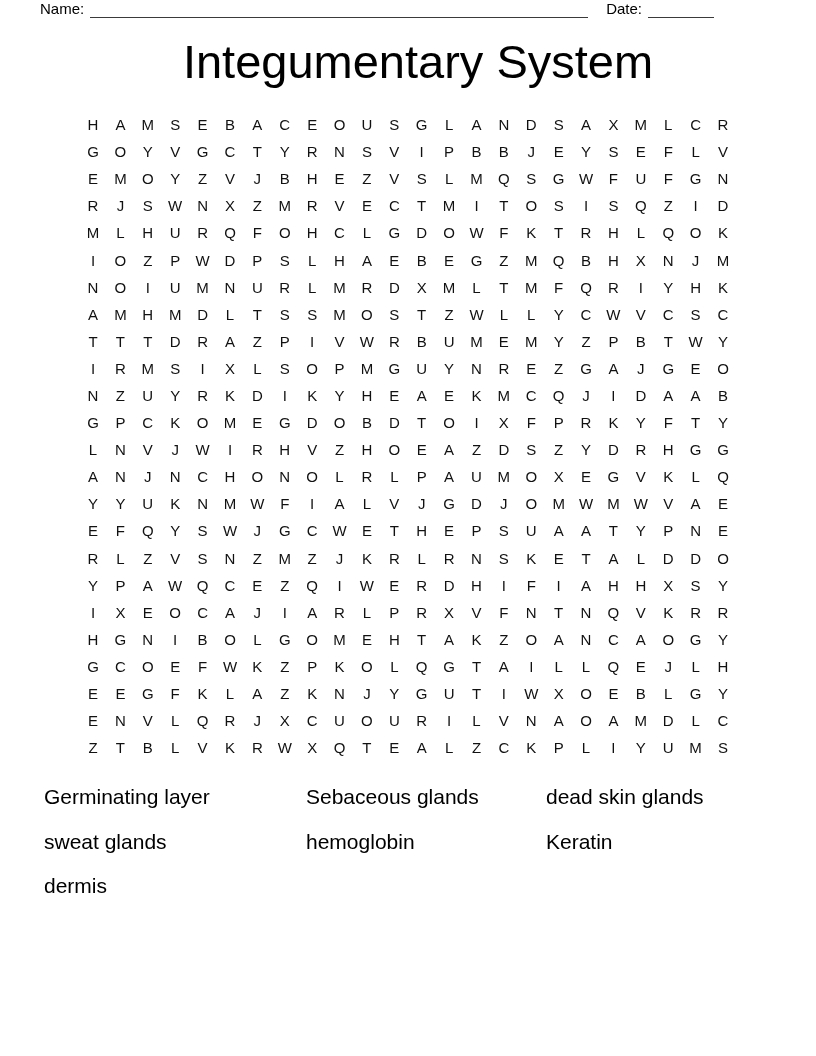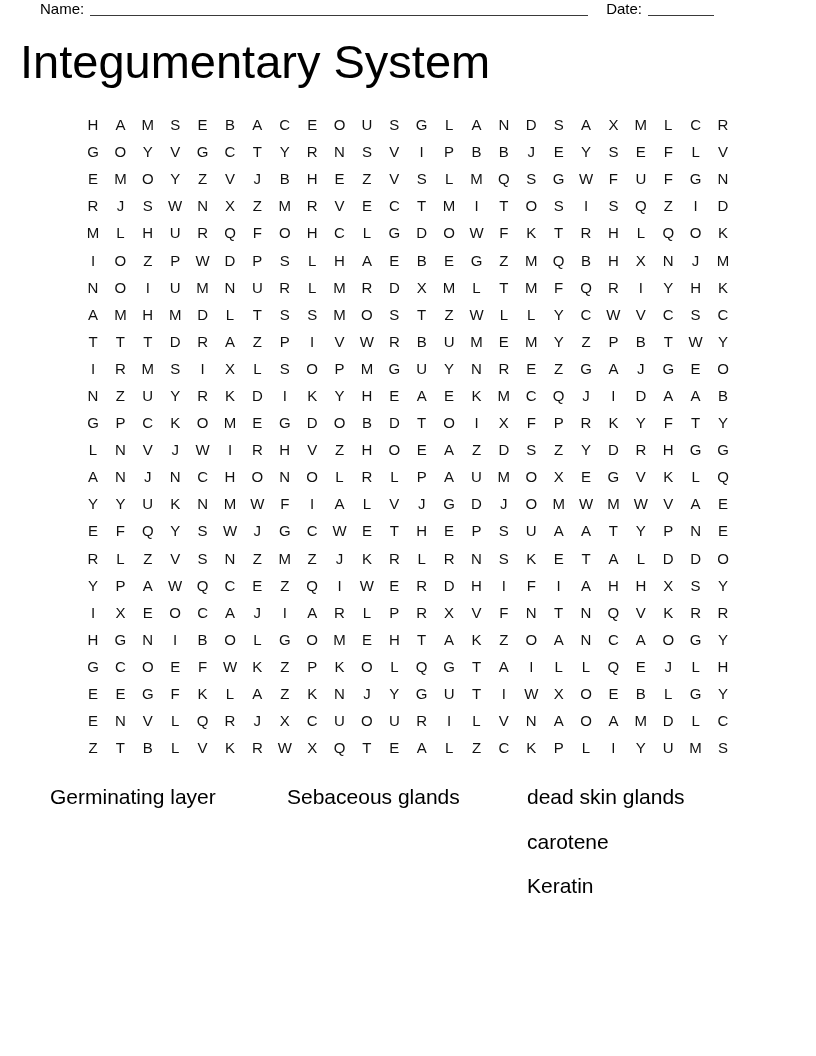--- a/index.html
+++ b/index.html
@@ -16,41 +16,42 @@
     background: #ffffff;
     overflow: hidden;
   }
   
   .header-row {
     position: absolute;
     top: 0px;
     left: 40px;
     right: 40px;
     display: flex;
+    align-items: flex-end;
     font-size: 15px;
   }
   .field-label {
     white-space: nowrap;
     padding-bottom: 1px;
   }
   .write-line {
     border-bottom: 1.5px solid #3a3a3a;
     height: 16px;
     margin-left: 6px;
   }
   .name-line { width: 498px; }
   .date-gap { width: 18px; }
   .date-line { width: 66px; }
   
   .title {
     position: absolute;
     top: 34px;
     left: 0;
     width: 100%;
-    text-align: left;
+    text-align: center;
     font-size: 47px;
     font-weight: 500;
     letter-spacing: 0px;
     color: #000000;
     padding-left: 20px;
   }
   
   .word-grid {
     position: absolute;
     top: 111px;
@@ -65,27 +66,27 @@
     align-items: center;
     justify-content: center;
     font-size: 15px;
     font-weight: 500;
     color: #111111;
   }
   
   .word-list {
     position: absolute;
     top: 775px;
-    left: 50px;
+    left: 44px;
     right: 30px;
     display: flex;
   }
   .word-col { display: flex; flex-direction: column; }
   .word-col-1 { width: 237px; }
-  .word-col-2 { width: 240px; }
+  .word-col-2 { width: 240px; margin-left: 25px; }
   .word-col-3 { flex: 1; }
   .word-item {
     font-size: 21px;
     height: 44.5px;
     display: flex;
     align-items: center;
     color: #000000;
   }
 </style>
 </head>
@@ -678,24 +679,26 @@
       <span class="grid-cell">I</span>
       <span class="grid-cell">Y</span>
       <span class="grid-cell">U</span>
       <span class="grid-cell">M</span>
       <span class="grid-cell">S</span>
     </div>
 
   <div class="word-list">
     <div class="word-col word-col-1">
         <div class="word-item">Germinating layer</div>
+        <div class="word-item">sweat glands</div>
+        <div class="word-item">dermis</div>
       </div>
     <div class="word-col word-col-2">
         <div class="word-item">Sebaceous glands</div>
+        <div class="word-item">hemoglobin</div>
       </div>
     <div class="word-col word-col-3">
         <div class="word-item">dead skin glands</div>
-        <div class="word-item">carotene</div>
         <div class="word-item">Keratin</div>
       </div>
   </div>
 
 </div>
 
 </body></html>

